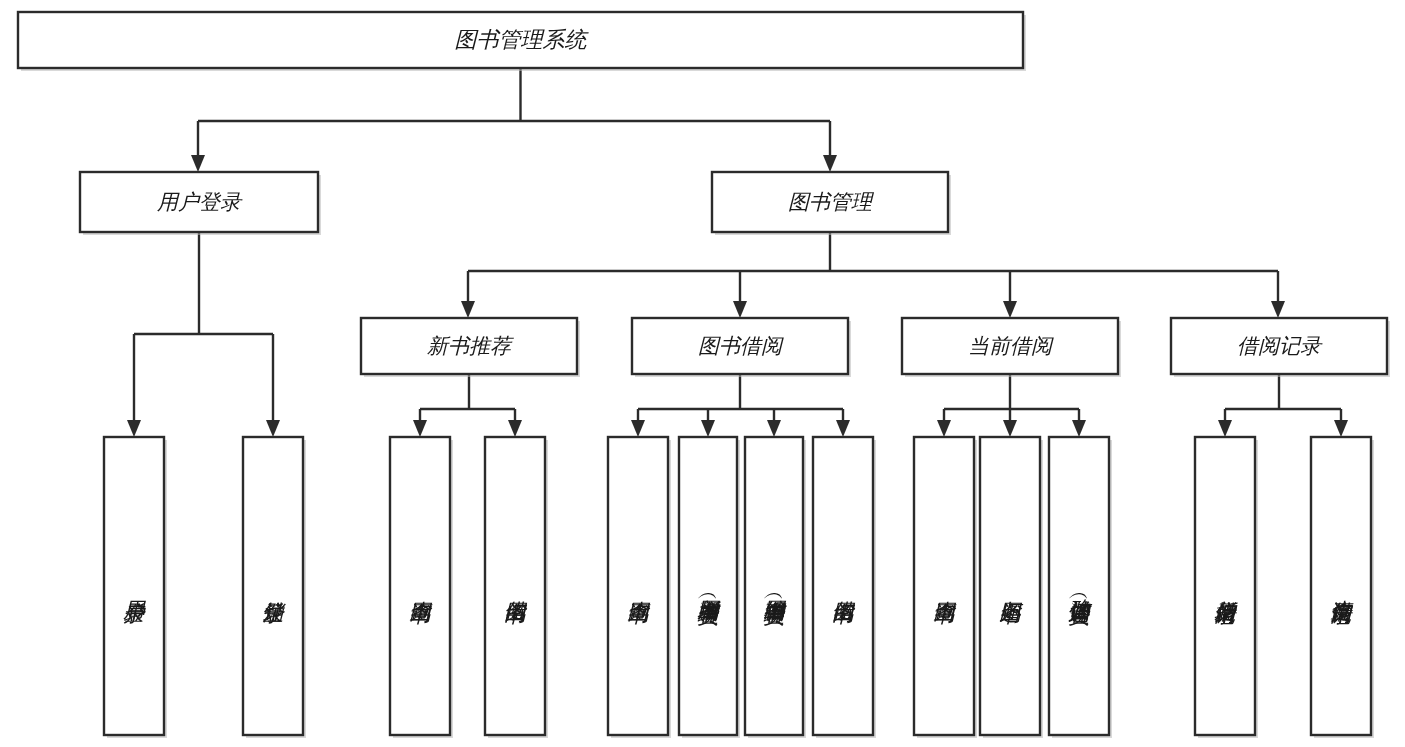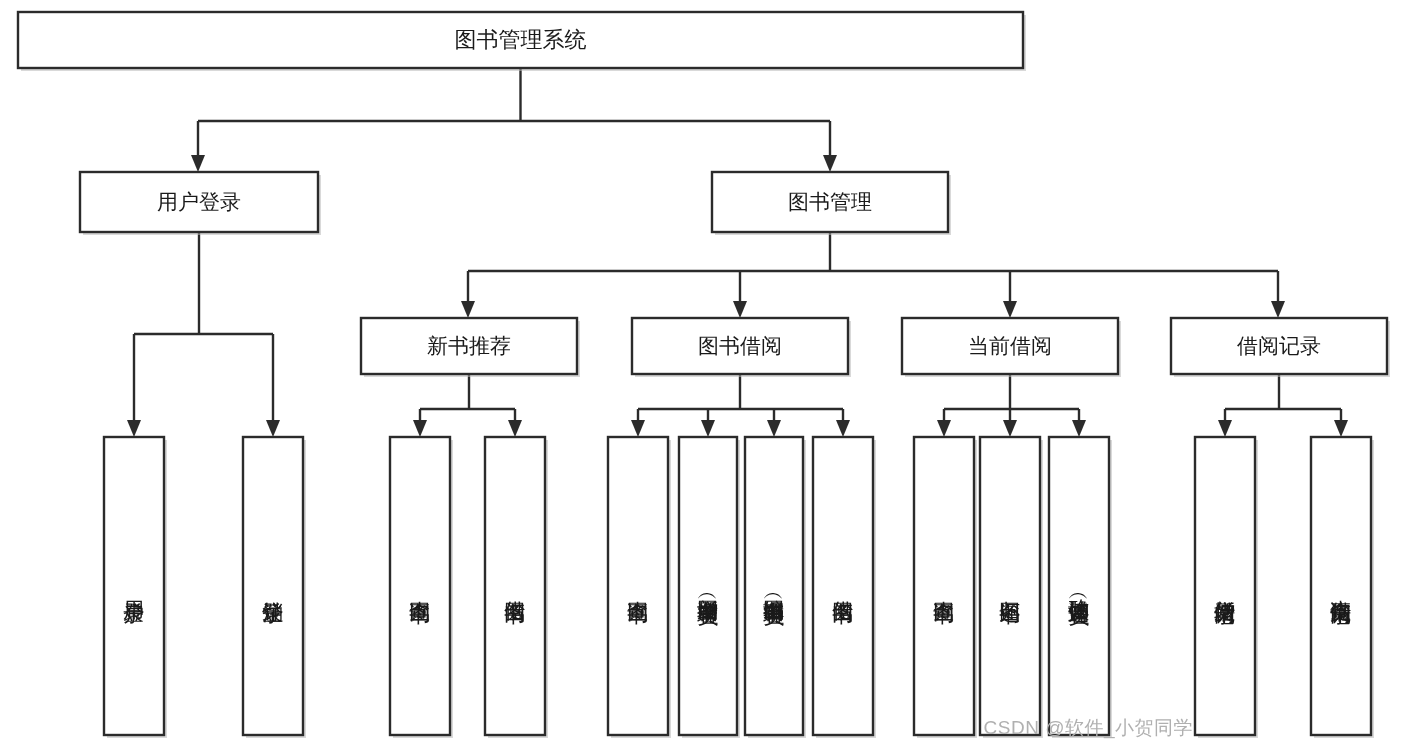--- a/index.html
+++ b/index.html
@@ -11,20 +11,21 @@
     width: 1405px;
     height: 747px;
     font-family: "Liberation Sans", "DejaVu Sans", sans-serif;
     overflow: hidden;
     position: relative;
   }
   #diagram-root {
     position: relative;
     width: 1203px;
     height: 747px;
+    font-style: italic;
   }
   svg#flowchart {
     display: block;
     width: 1405px;
     height: 747px;
   }
   .node-rect {
     fill: #ffffff;
     stroke: #2b2b2b;
     stroke-width: 2.4;
@@ -229,15 +230,14 @@
         <span class="leaf-label">确认归还（管理员）</span>
       </div>
       <div class="leaf-label-wrap" style="left: 1195px; top: 437px; width: 60px; height: 298px;">
         <span class="leaf-label">新增借阅记录</span>
       </div>
       <div class="leaf-label-wrap" style="left: 1311px; top: 437px; width: 60px; height: 298px;">
         <span class="leaf-label">查询借阅记录</span>
       </div>
     </div>
 
-  <div class="watermark">CSDN @软件_小贺同学</div>
 
 </div>
 
 </body></html>

